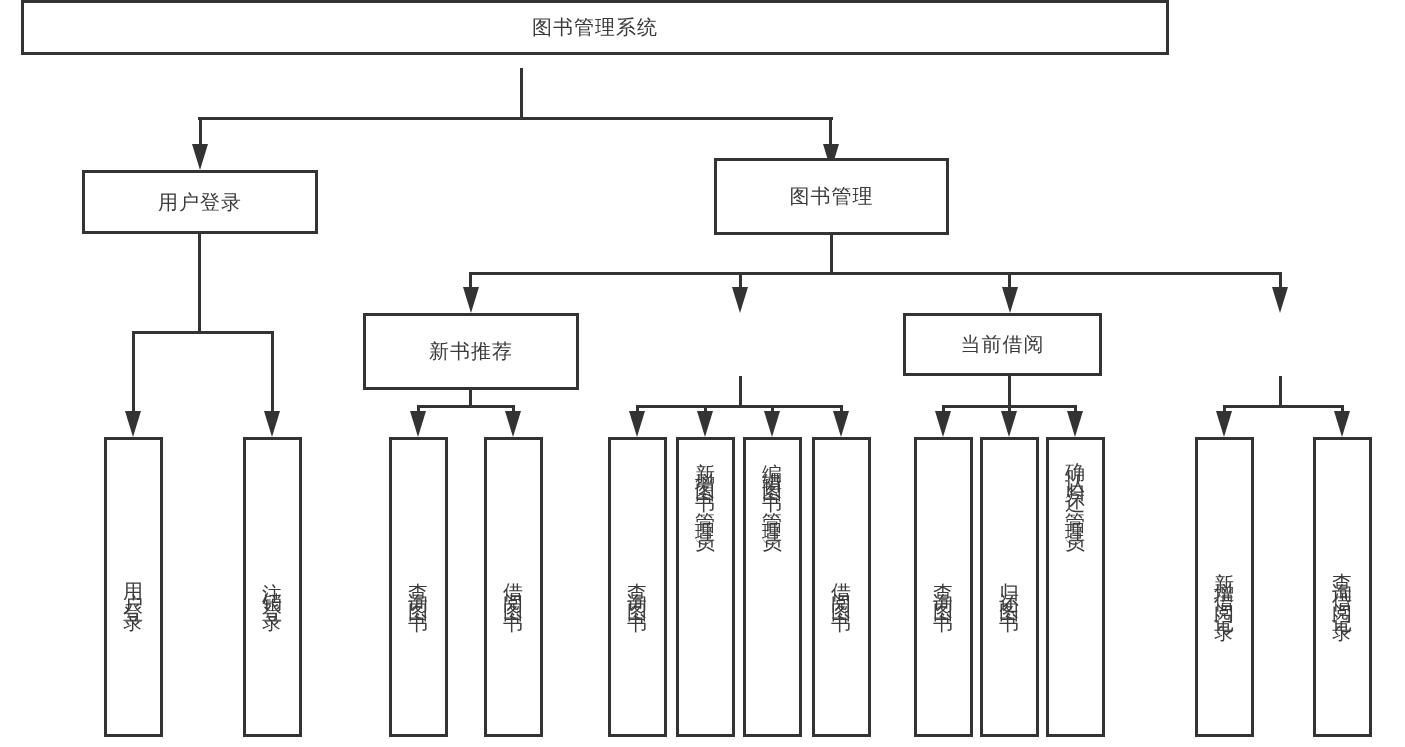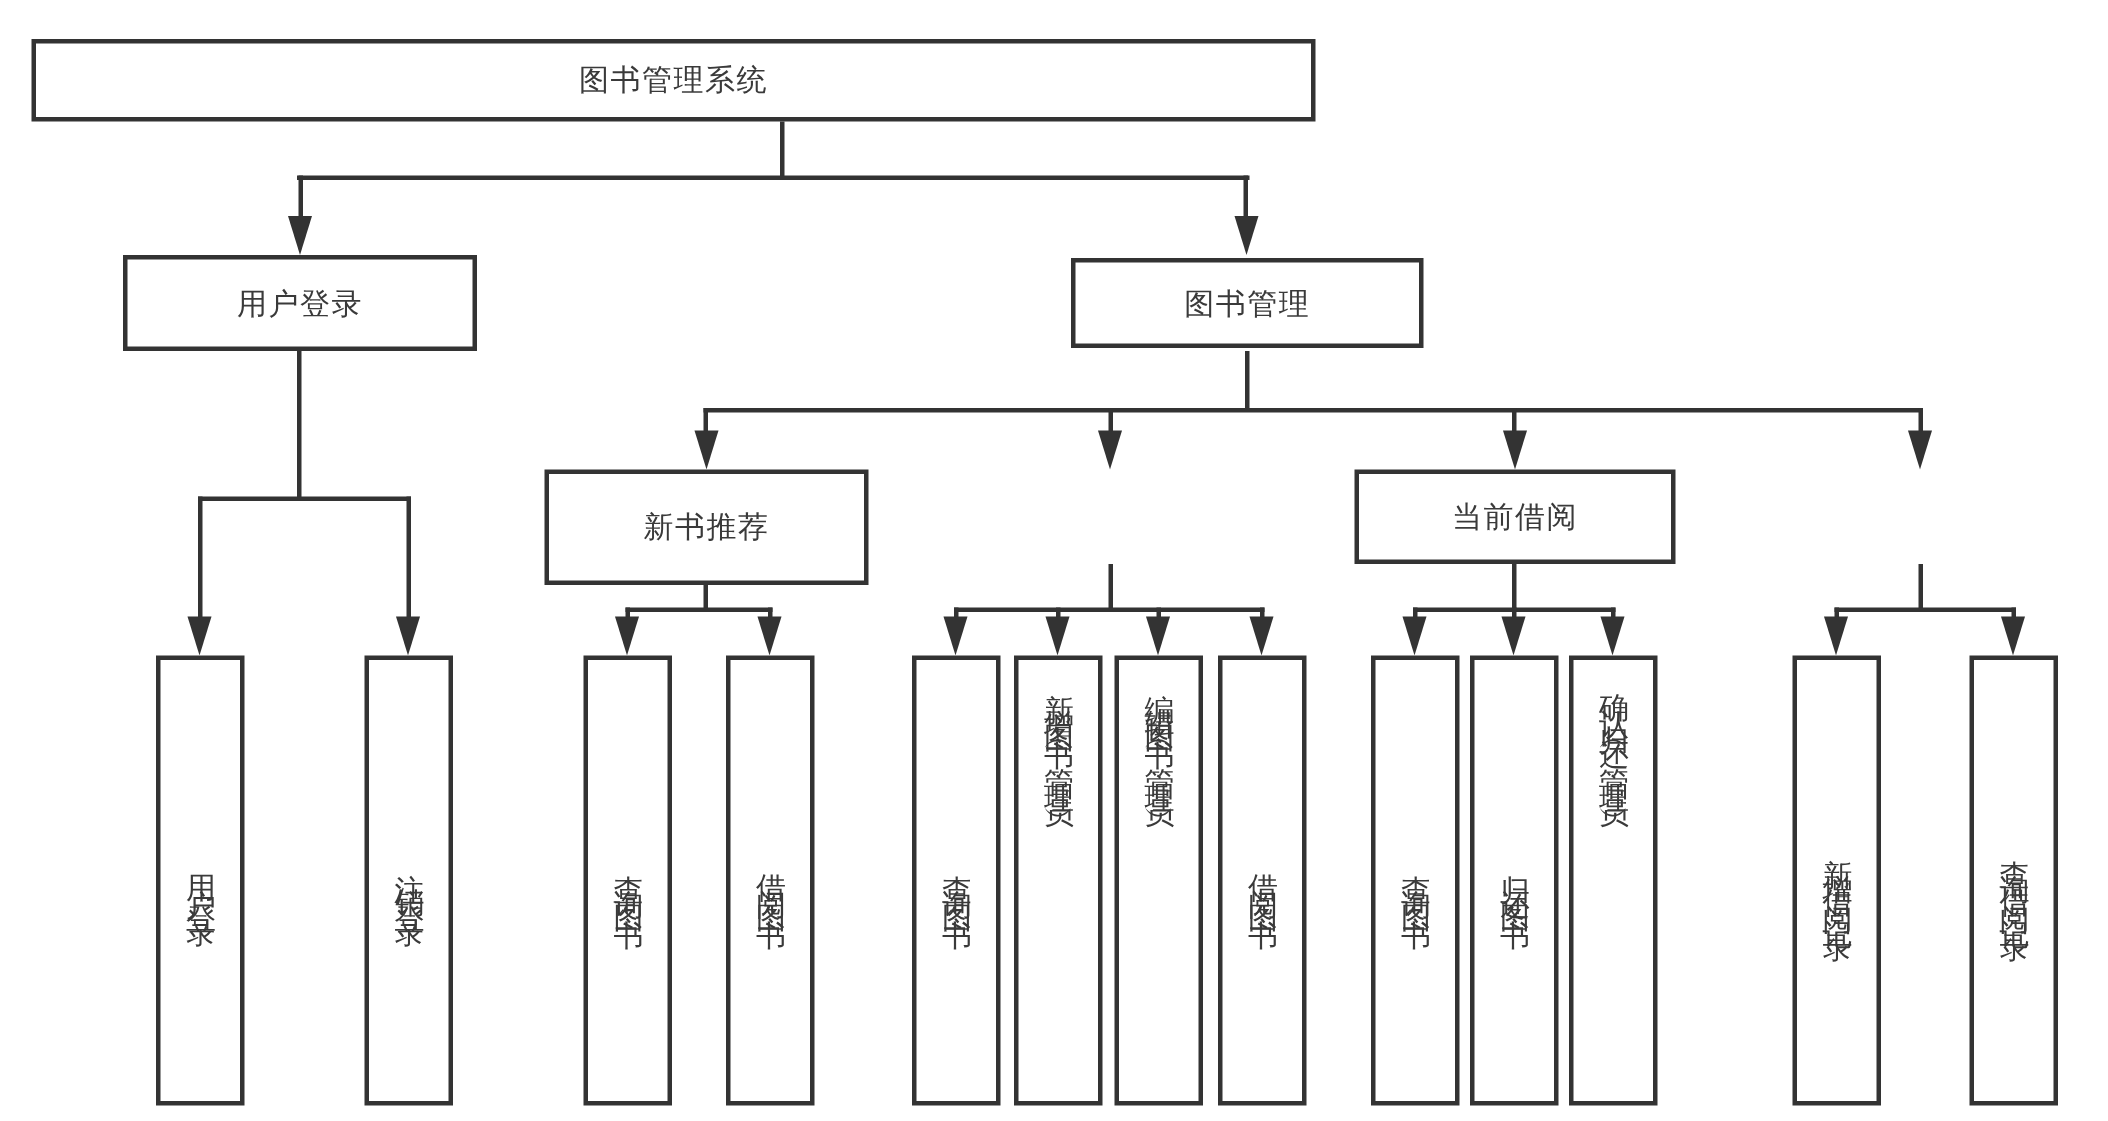--- a/index.html
+++ b/index.html
@@ -29,35 +29,35 @@
       border-top:26px solid #333333;}
 
   .watermark{position:absolute;right:9px;bottom:6px;z-index:5;
              font-size:21px;color:#c4c4c4;letter-spacing:1px;white-space:nowrap;}
 </style>
 </head>
 <body>
 
 <div class="canvas">
 
-  <div class="node" style="left:21px;top:26px;width:856px;height:55px">
+  <div class="node" style="left:21px;top:0;width:1148px;height:55px">
     <span class="lbl">图书管理系统</span>
   </div>
 
   <div class="vl" style="left:520px;top:68px;height:51px"></div>
   <div class="hl" style="left:198px;top:117px;width:635px"></div>
   <div class="sh" style="left:199px;top:117px;height:30px"></div>
   <div class="sh" style="left:829px;top:117px;height:30px"></div>
   <div class="ah" style="left:192px;top:144px"></div>
   <div class="ah" style="left:823px;top:144px"></div>
 
   <div class="node" style="left:82px;top:170px;width:236px;height:64px">
     <span class="lbl">用户登录</span>
   </div>
-  <div class="node" style="left:714px;top:172px;width:235px;height:60px">
+  <div class="node" style="left:714px;top:158px;width:235px;height:77px">
     <span class="lbl">图书管理</span>
   </div>
 
   <div class="vl" style="left:198px;top:232px;height:101px"></div>
   <div class="hl" style="left:132px;top:331px;width:142px"></div>
   <div class="sh" style="left:132px;top:331px;height:83px"></div>
   <div class="sh" style="left:271px;top:331px;height:83px"></div>
   <div class="ah" style="left:125px;top:411px"></div>
   <div class="ah" style="left:264px;top:411px"></div>
 
@@ -68,21 +68,21 @@
   <div class="sh" style="left:1008px;top:272px;height:18px"></div>
   <div class="sh" style="left:1279px;top:272px;height:18px"></div>
   <div class="ah" style="left:463px;top:287px"></div>
   <div class="ah" style="left:732px;top:287px"></div>
   <div class="ah" style="left:1002px;top:287px"></div>
   <div class="ah" style="left:1272px;top:287px"></div>
 
   <div class="node" style="left:363px;top:313px;width:216px;height:77px">
     <span class="lbl">新书推荐</span>
   </div>
-  <div class="node" style="left:903px;top:313px;width:214px;height:63px">
+  <div class="node" style="left:903px;top:313px;width:199px;height:63px">
     <span class="lbl">当前借阅</span>
   </div>
 
   <div class="vl" style="left:469px;top:376px;height:31px"></div>
   <div class="hl" style="left:417px;top:405px;width:98px"></div>
   <div class="sh" style="left:417px;top:405px;height:9px"></div>
   <div class="sh" style="left:512px;top:405px;height:9px"></div>
   <div class="ah" style="left:410px;top:411px"></div>
   <div class="ah" style="left:505px;top:411px"></div>
 

